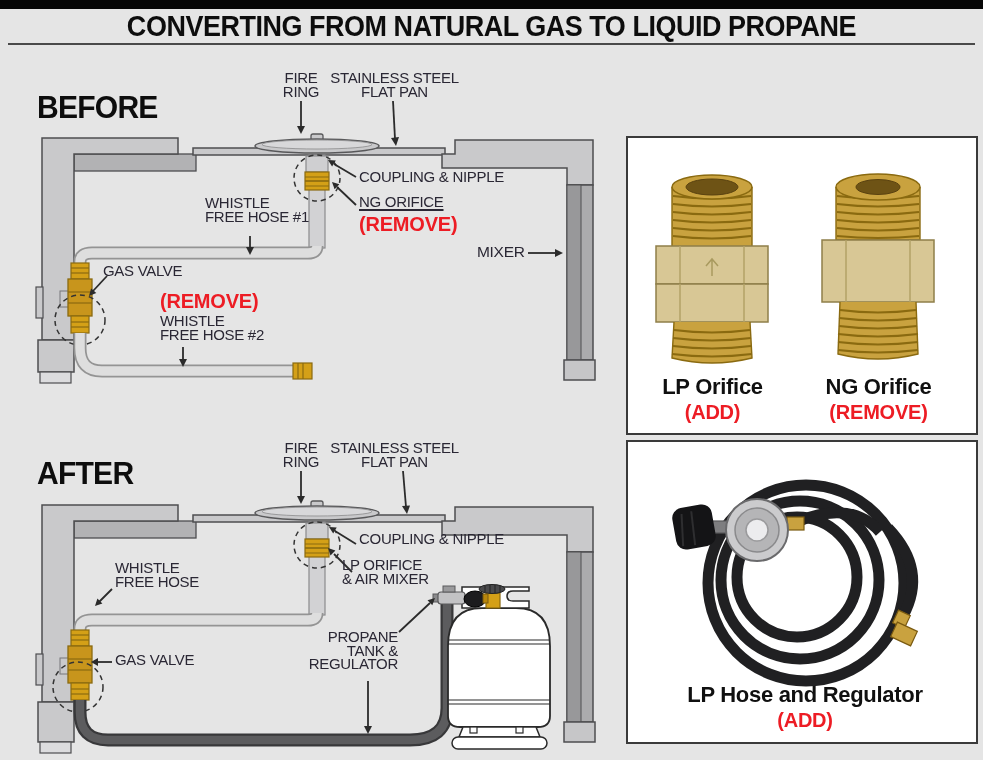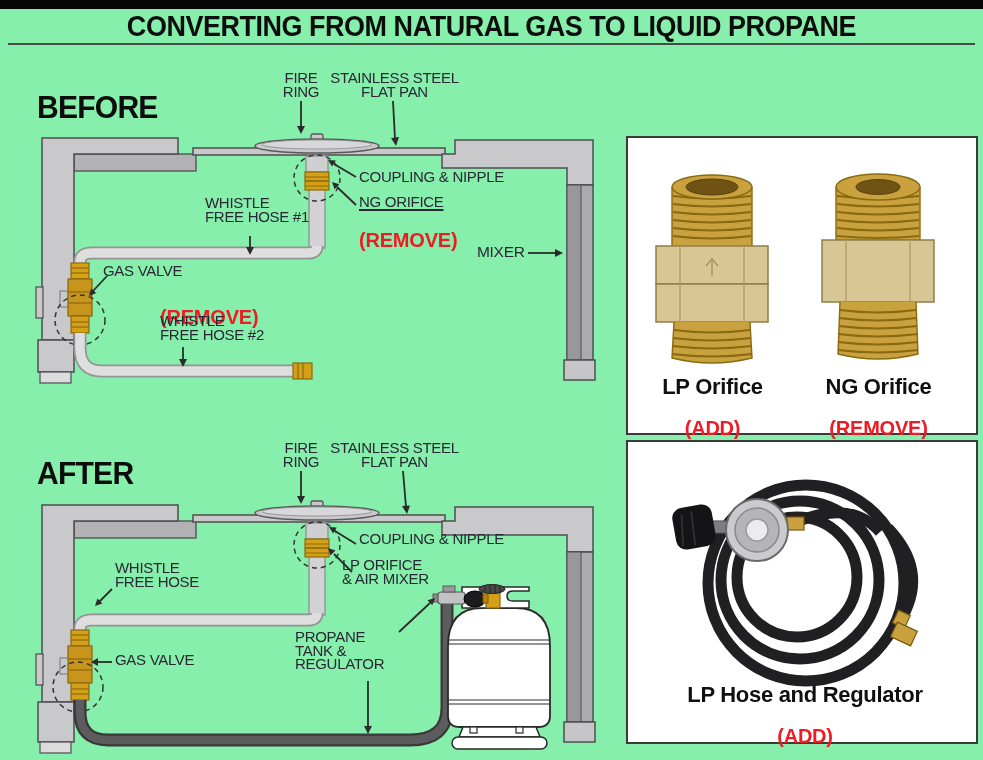--- a/index.html
+++ b/index.html
@@ -1,24 +1,24 @@
 <!DOCTYPE html>
 <html><head>
 <meta charset="utf-8">
 <style>
   html,body{margin:0;padding:0;background:#fff;}
-  #page{position:relative;width:983px;height:760px;background:#86efac;overflow:hidden;
+  #page{position:relative;width:983px;height:760px;background:#e5e5e5;overflow:hidden;
         font-family:"Liberation Sans",sans-serif;}
   #bg{position:absolute;left:0;top:0;}
   .lbl{position:absolute;font-weight:400;font-size:15px;line-height:13.5px;
        letter-spacing:-0.3px;color:#2a2734;white-space:pre-line;}
   .ctr{text-align:center;}
-  .rgt{}
+  .rgt{text-align:right;}
   .red{position:absolute;font-weight:600;font-size:20px;line-height:22px;
-       color:#ed1c24;white-space:pre-line;letter-spacing:-0.2px;margin-top:16px;}
+       color:#ed1c24;white-space:pre-line;letter-spacing:-0.2px;}
   .hdg{position:absolute;font-weight:800;font-size:31px;line-height:32px;
        color:#0d0d0d;letter-spacing:-0.8px;transform:scaleX(.97);transform-origin:left;}
   .cap{position:absolute;font-weight:800;font-size:22px;line-height:24px;
        color:#101010;letter-spacing:-0.3px;}
   #title{position:absolute;left:0;right:0;top:10px;text-align:center;font-weight:800;
          font-size:29px;color:#0d0d0d;letter-spacing:-0.5px;transform:scaleX(.93);}
   .u{text-decoration:underline;text-decoration-thickness:2px;text-underline-offset:2px;}
 </style>
 </head>
 <body>

